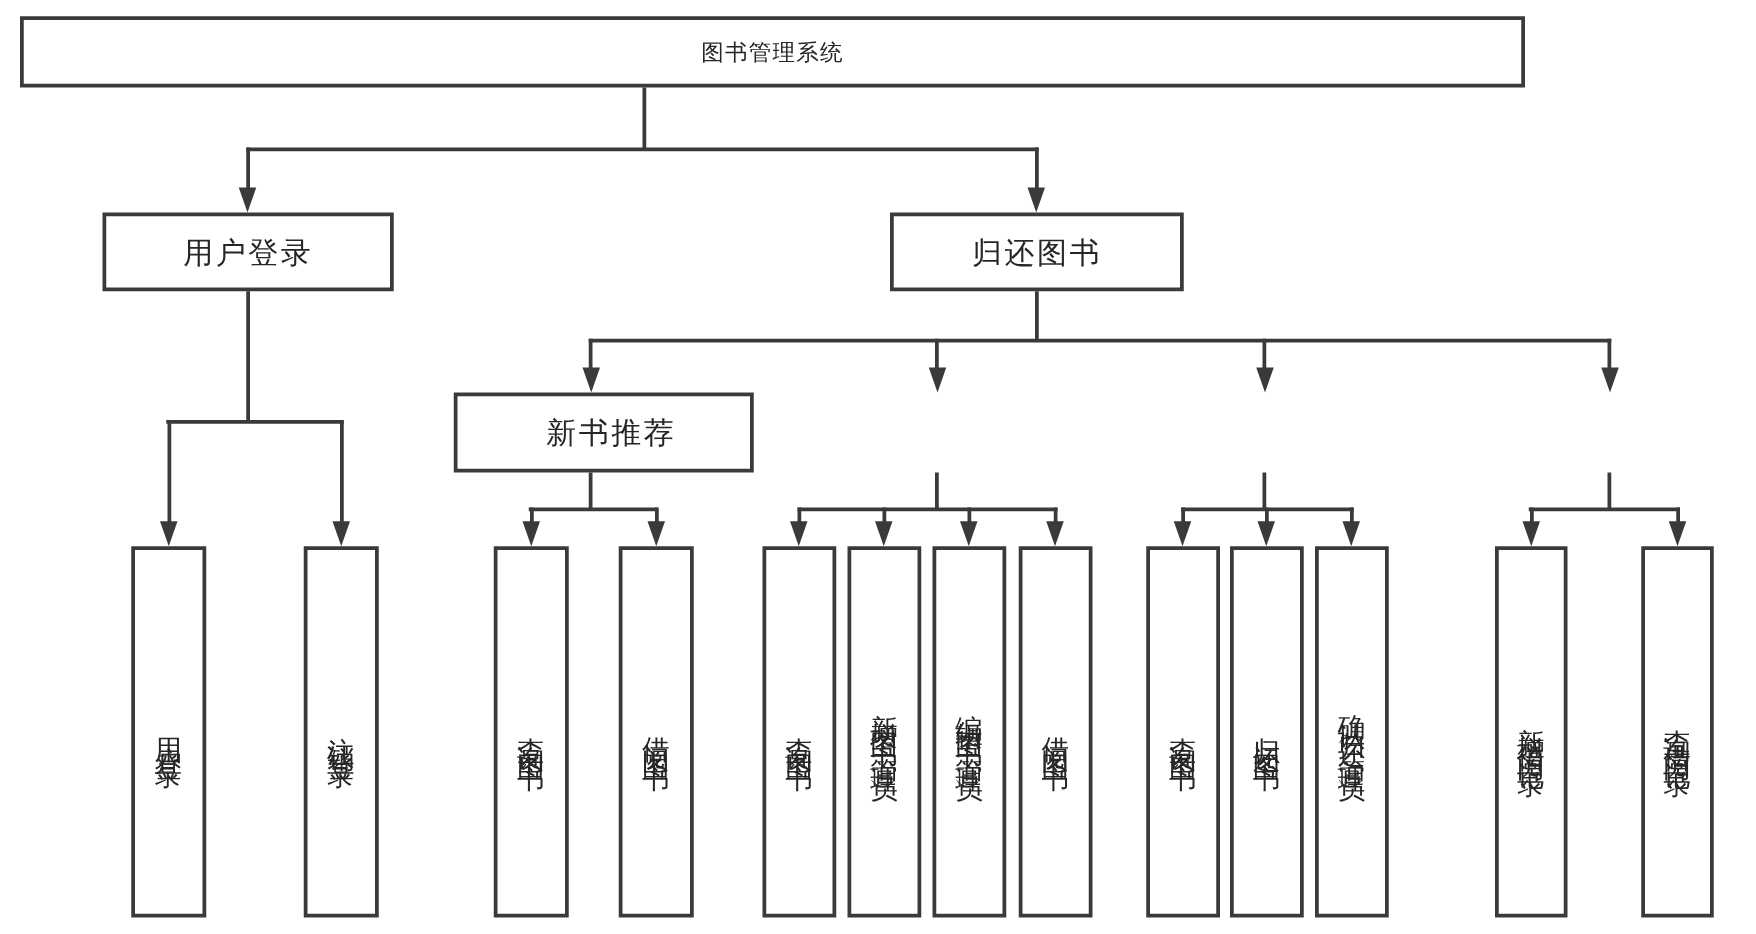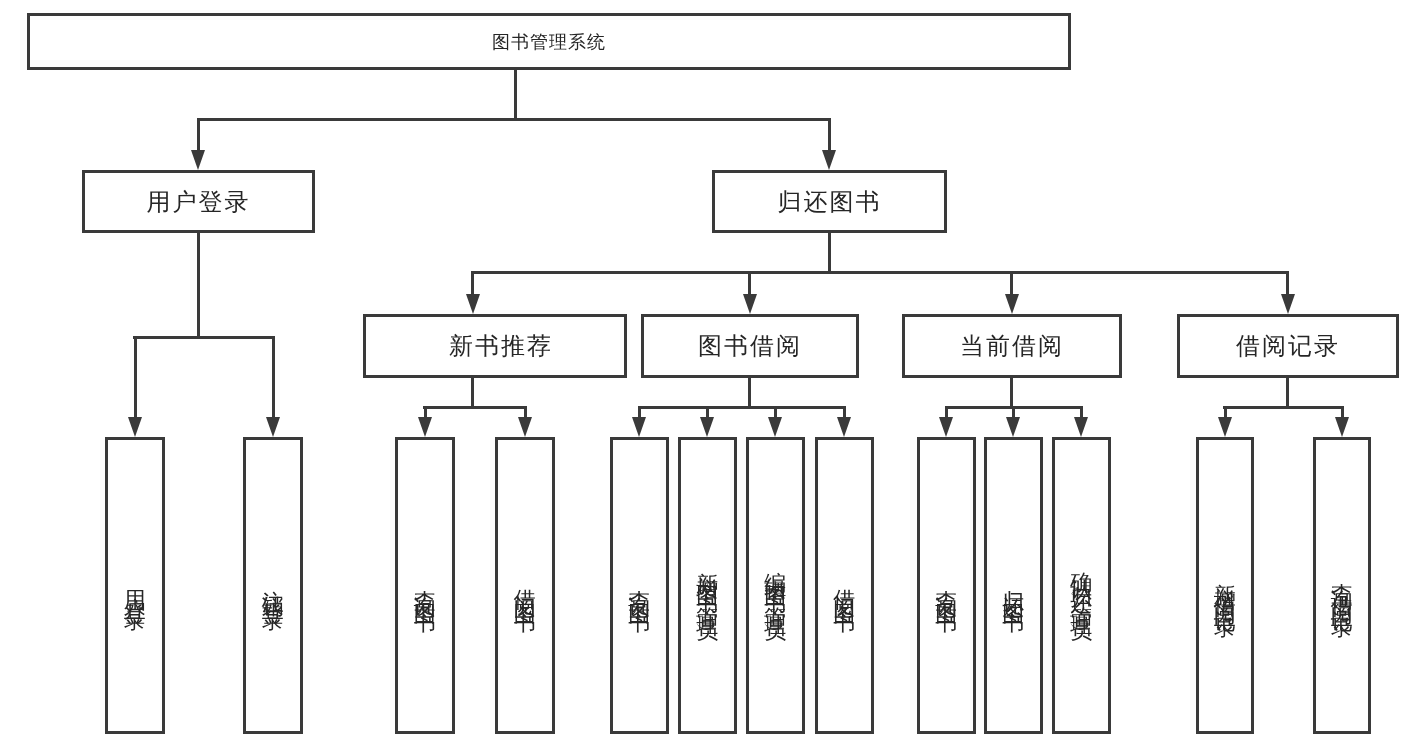--- a/index.html
+++ b/index.html
@@ -52,21 +52,21 @@
     color:var(--wm);
     white-space:nowrap;
     z-index:5;
   }
 </style>
 </head>
 <body>
 
 <div id="canvas">
 
-  <div class="node lv1" style="left:27px;top:13px;width:1044px;height:57px;">
+  <div class="node lv1" style="left:16px;top:13px;width:1204px;height:57px;">
     <span>图书管理系统</span>
   </div>
 
   <div class="ln" style="left:514px;top:70px;width:3px;height:50px;"></div>
   <div class="ln" style="left:197px;top:118px;width:634px;height:3px;"></div>
   <div class="ln" style="left:197px;top:118px;width:3px;height:34px;"></div>
   <div class="arr" style="left:191px;top:150px;"></div>
   <div class="ln" style="left:828px;top:118px;width:3px;height:34px;"></div>
   <div class="arr" style="left:822px;top:150px;"></div>
 
@@ -88,31 +88,22 @@
   <div class="ln" style="left:471px;top:271px;width:818px;height:3px;"></div>
   <div class="ln" style="left:471px;top:271px;width:3px;height:25px;"></div>
   <div class="arr" style="left:466px;top:294px;"></div>
   <div class="ln" style="left:748px;top:271px;width:3px;height:25px;"></div>
   <div class="arr" style="left:743px;top:294px;"></div>
   <div class="ln" style="left:1010px;top:271px;width:3px;height:25px;"></div>
   <div class="arr" style="left:1005px;top:294px;"></div>
   <div class="ln" style="left:1286px;top:271px;width:3px;height:25px;"></div>
   <div class="arr" style="left:1281px;top:294px;"></div>
 
-  <div class="node lv23" style="left:363px;top:314px;width:264px;height:64px;padding-left:12px;">
+  <div class="node lv23" style="left:363px;top:314px;width:240px;height:64px;padding-left:12px;">
     <span>新书推荐</span>
-  </div>
-  <div class="node lv23" style="left:641px;top:314px;width:218px;height:64px;">
-    <span>图书借阅</span>
-  </div>
-  <div class="node lv23" style="left:902px;top:314px;width:220px;height:64px;">
-    <span>当前借阅</span>
-  </div>
-  <div class="node lv23" style="left:1177px;top:314px;width:222px;height:64px;">
-    <span>借阅记录</span>
   </div>
 
   <div class="ln" style="left:471px;top:378px;width:3px;height:30px;"></div>
   <div class="ln" style="left:423px;top:406px;width:103px;height:3px;"></div>
   <div class="ln" style="left:424px;top:406px;width:3px;height:13px;"></div>
   <div class="arr" style="left:418px;top:417px;"></div>
   <div class="ln" style="left:524px;top:406px;width:3px;height:13px;"></div>
   <div class="arr" style="left:518px;top:417px;"></div>
 
   <div class="ln" style="left:748px;top:378px;width:3px;height:30px;"></div>

